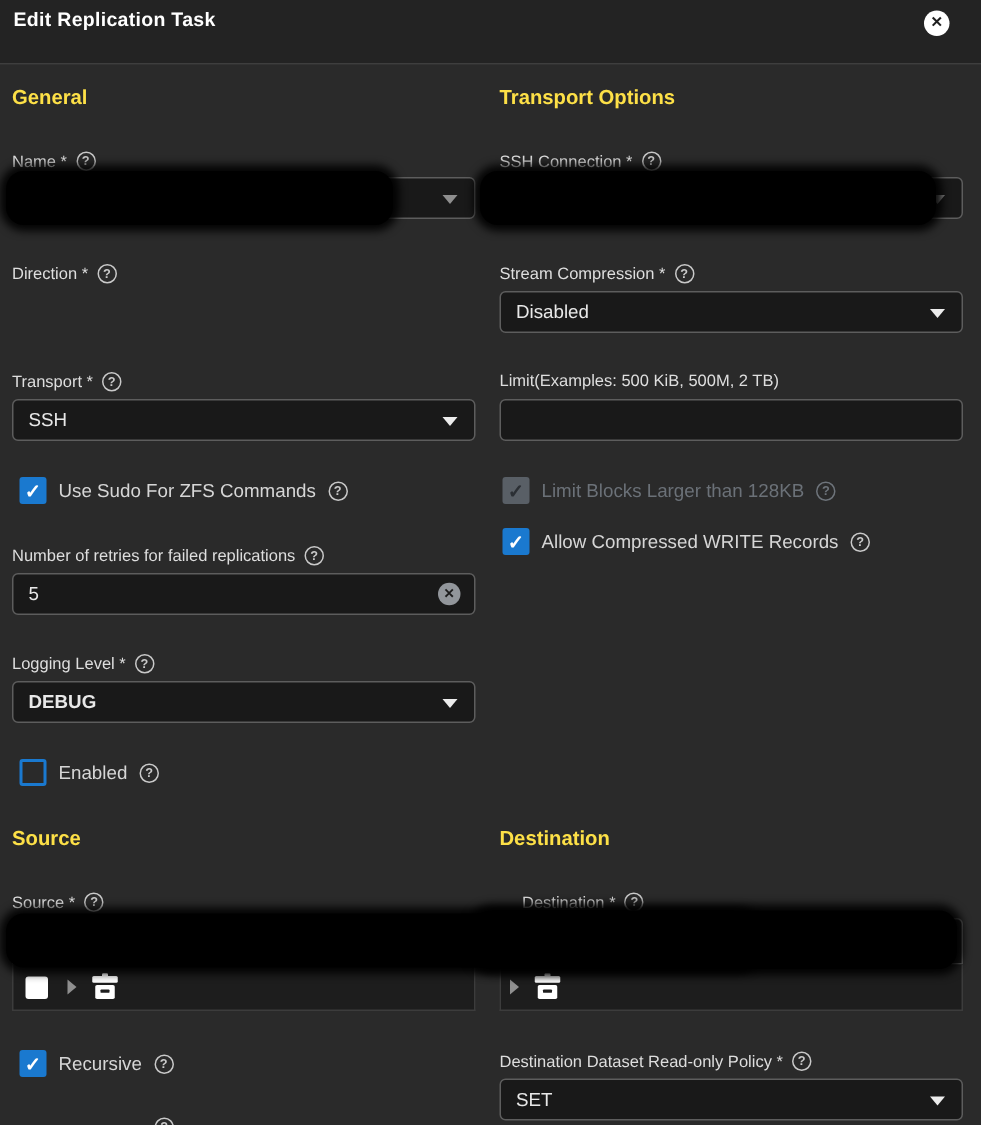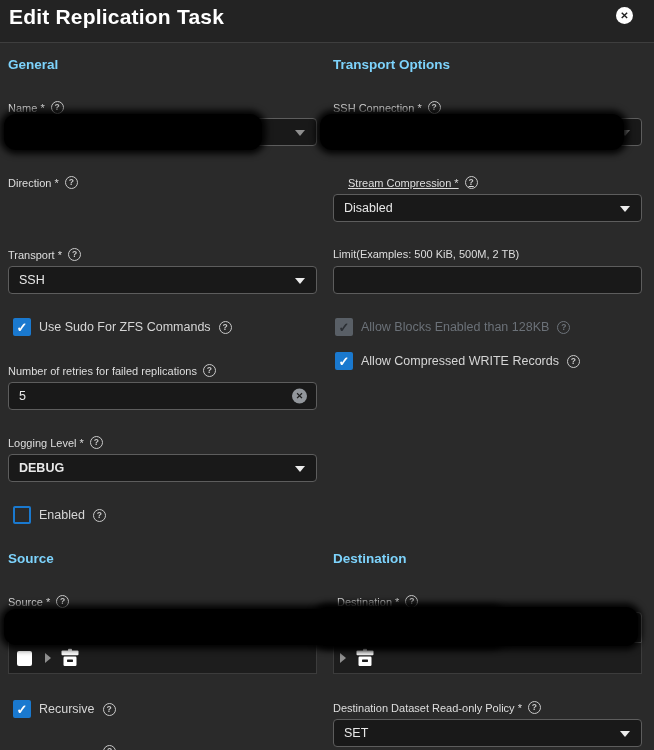--- a/index.html
+++ b/index.html
@@ -3,28 +3,28 @@
 <meta charset="utf-8">
 <style>
   html,body { margin:0; padding:0; background:#2a2a2a; }
   #app {
     position:relative; width:654px; height:750px; overflow:hidden;
     background:#2a2a2a; font-family:"Liberation Sans", sans-serif;
     -webkit-font-smoothing:antialiased;
   }
   .titlebar { position:absolute; left:0; top:0; width:654px; height:43px;
     background:#232323; border-bottom:1px solid #3e3e3e; box-sizing:border-box; }
-  .title { position:absolute; left:9px; top:5px; font-size:21px; font-weight:700;
+  .title { position:absolute; left:9px; top:5px; font-size:13px; font-weight:700;
     color:#ffffff; letter-spacing:.2px; }
   .close-btn { position:absolute; left:616px; top:7px; width:17px; height:17px;
     border-radius:50%; background:#ffffff; color:#1e1e1e; display:flex;
     align-items:center; justify-content:center; font-size:10px; font-weight:700;
     cursor:pointer; line-height:1; }
 
-  .sect { position:absolute; font-size:13.5px; font-weight:700; color:#7dd3fc; }
+  .sect { position:absolute; font-size:13.5px; font-weight:700; color:#fde047; }
   .lbl { position:absolute; display:flex; align-items:center; gap:6px;
     font-size:11px; color:#dedede; white-space:nowrap; }
   .help { display:inline-flex; width:13px; height:13px; box-sizing:border-box;
     border:1px solid #c9c9c9; border-radius:50%; color:#c9c9c9; font-size:8.5px;
     font-weight:700; align-items:center; justify-content:center; flex:none;
     cursor:pointer; line-height:1; }
   .help.dim { border-color:#6e747b; color:#6e747b; }
 
   .field { position:absolute; box-sizing:border-box; height:28px; background:#191919;
     border:1px solid #5d5d5d; border-radius:4px; display:flex; align-items:center;
@@ -92,21 +92,21 @@
   </div>
 
   <div class="redact" style="left:4px; top:114px; width:258px; height:36px;"></div>
   <div class="redact" style="left:320px; top:114px; width:304px; height:36px;"></div>
 
   <div class="lbl" style="left:8px; top:176px;">
     <span>Direction *</span>
     <span class="help">?</span>
   </div>
 
-  <div class="lbl" style="left:348px; top:176px;text-decoration:underline;">
+  <div class="lbl" style="left:333px; top:176px;">
     <span>Stream Compression *</span>
     <span class="help">?</span>
   </div>
   <div class="field" style="left:333px; top:194px; width:309px;">
     <span>Disabled</span>
     <div class="caret"></div>
   </div>
 
   <div class="lbl" style="left:8px; top:248px;">
     <span>Transport *</span>
@@ -126,21 +126,21 @@
   </div>
 
   <div class="cbrow" style="left:13px; top:318px;">
     <div class="cb on">✓</div>
     <span class="cbl">Use Sudo For ZFS Commands</span>
     <span class="help">?</span>
   </div>
 
   <div class="cbrow" style="left:335px; top:318px;">
     <div class="cb dis">✓</div>
-    <span class="cbl dim">Allow Blocks Enabled than 128KB</span>
+    <span class="cbl dim">Limit Blocks Larger than 128KB</span>
     <span class="help dim">?</span>
   </div>
 
   <div class="cbrow" style="left:335px; top:352px;">
     <div class="cb on">✓</div>
     <span class="cbl">Allow Compressed WRITE Records</span>
     <span class="help">?</span>
   </div>
 
   <div class="lbl" style="left:8px; top:364px;">
@@ -182,21 +182,21 @@
       <svg viewBox="0 0 20 20" width="20" height="20">
         <rect x="8" y="0.8" width="4" height="2.4" rx="0.8" fill="#ffffff"></rect>
         <rect x="1.5" y="2.6" width="17" height="4.6" rx="1" fill="#ffffff"></rect>
         <rect x="3.5" y="8.6" width="13" height="9.4" rx="1.2" fill="#ffffff"></rect>
         <rect x="7" y="11.6" width="6" height="2.3" rx="0.6" fill="#1d1d1d"></rect>
       </svg>
     </div>
   </div>
   <div class="redact" style="left:4px; top:609px; width:500px; height:36px;"></div>
 
-  <div class="lbl" style="left:337px; top:595px;justify-content:space-between;">
+  <div class="lbl" style="left:348px; top:595px;justify-content:space-between;">
     <span>Destination *</span>
     <span class="help">?</span>
   </div>
   <div class="field" style="left:333px; top:612px; width:309px; height:31px; border-radius:4px 4px 0 0;"></div>
   <div class="treerow" style="left:333px; top:643px; width:309px;">
     <div class="tri" style="margin-left:6px;"></div>
     <div class="ds-icon" style="margin-left:9px;">
       <svg viewBox="0 0 20 20" width="20" height="20">
         <rect x="8" y="0.8" width="4" height="2.4" rx="0.8" fill="#ffffff"></rect>
         <rect x="1.5" y="2.6" width="17" height="4.6" rx="1" fill="#ffffff"></rect>

